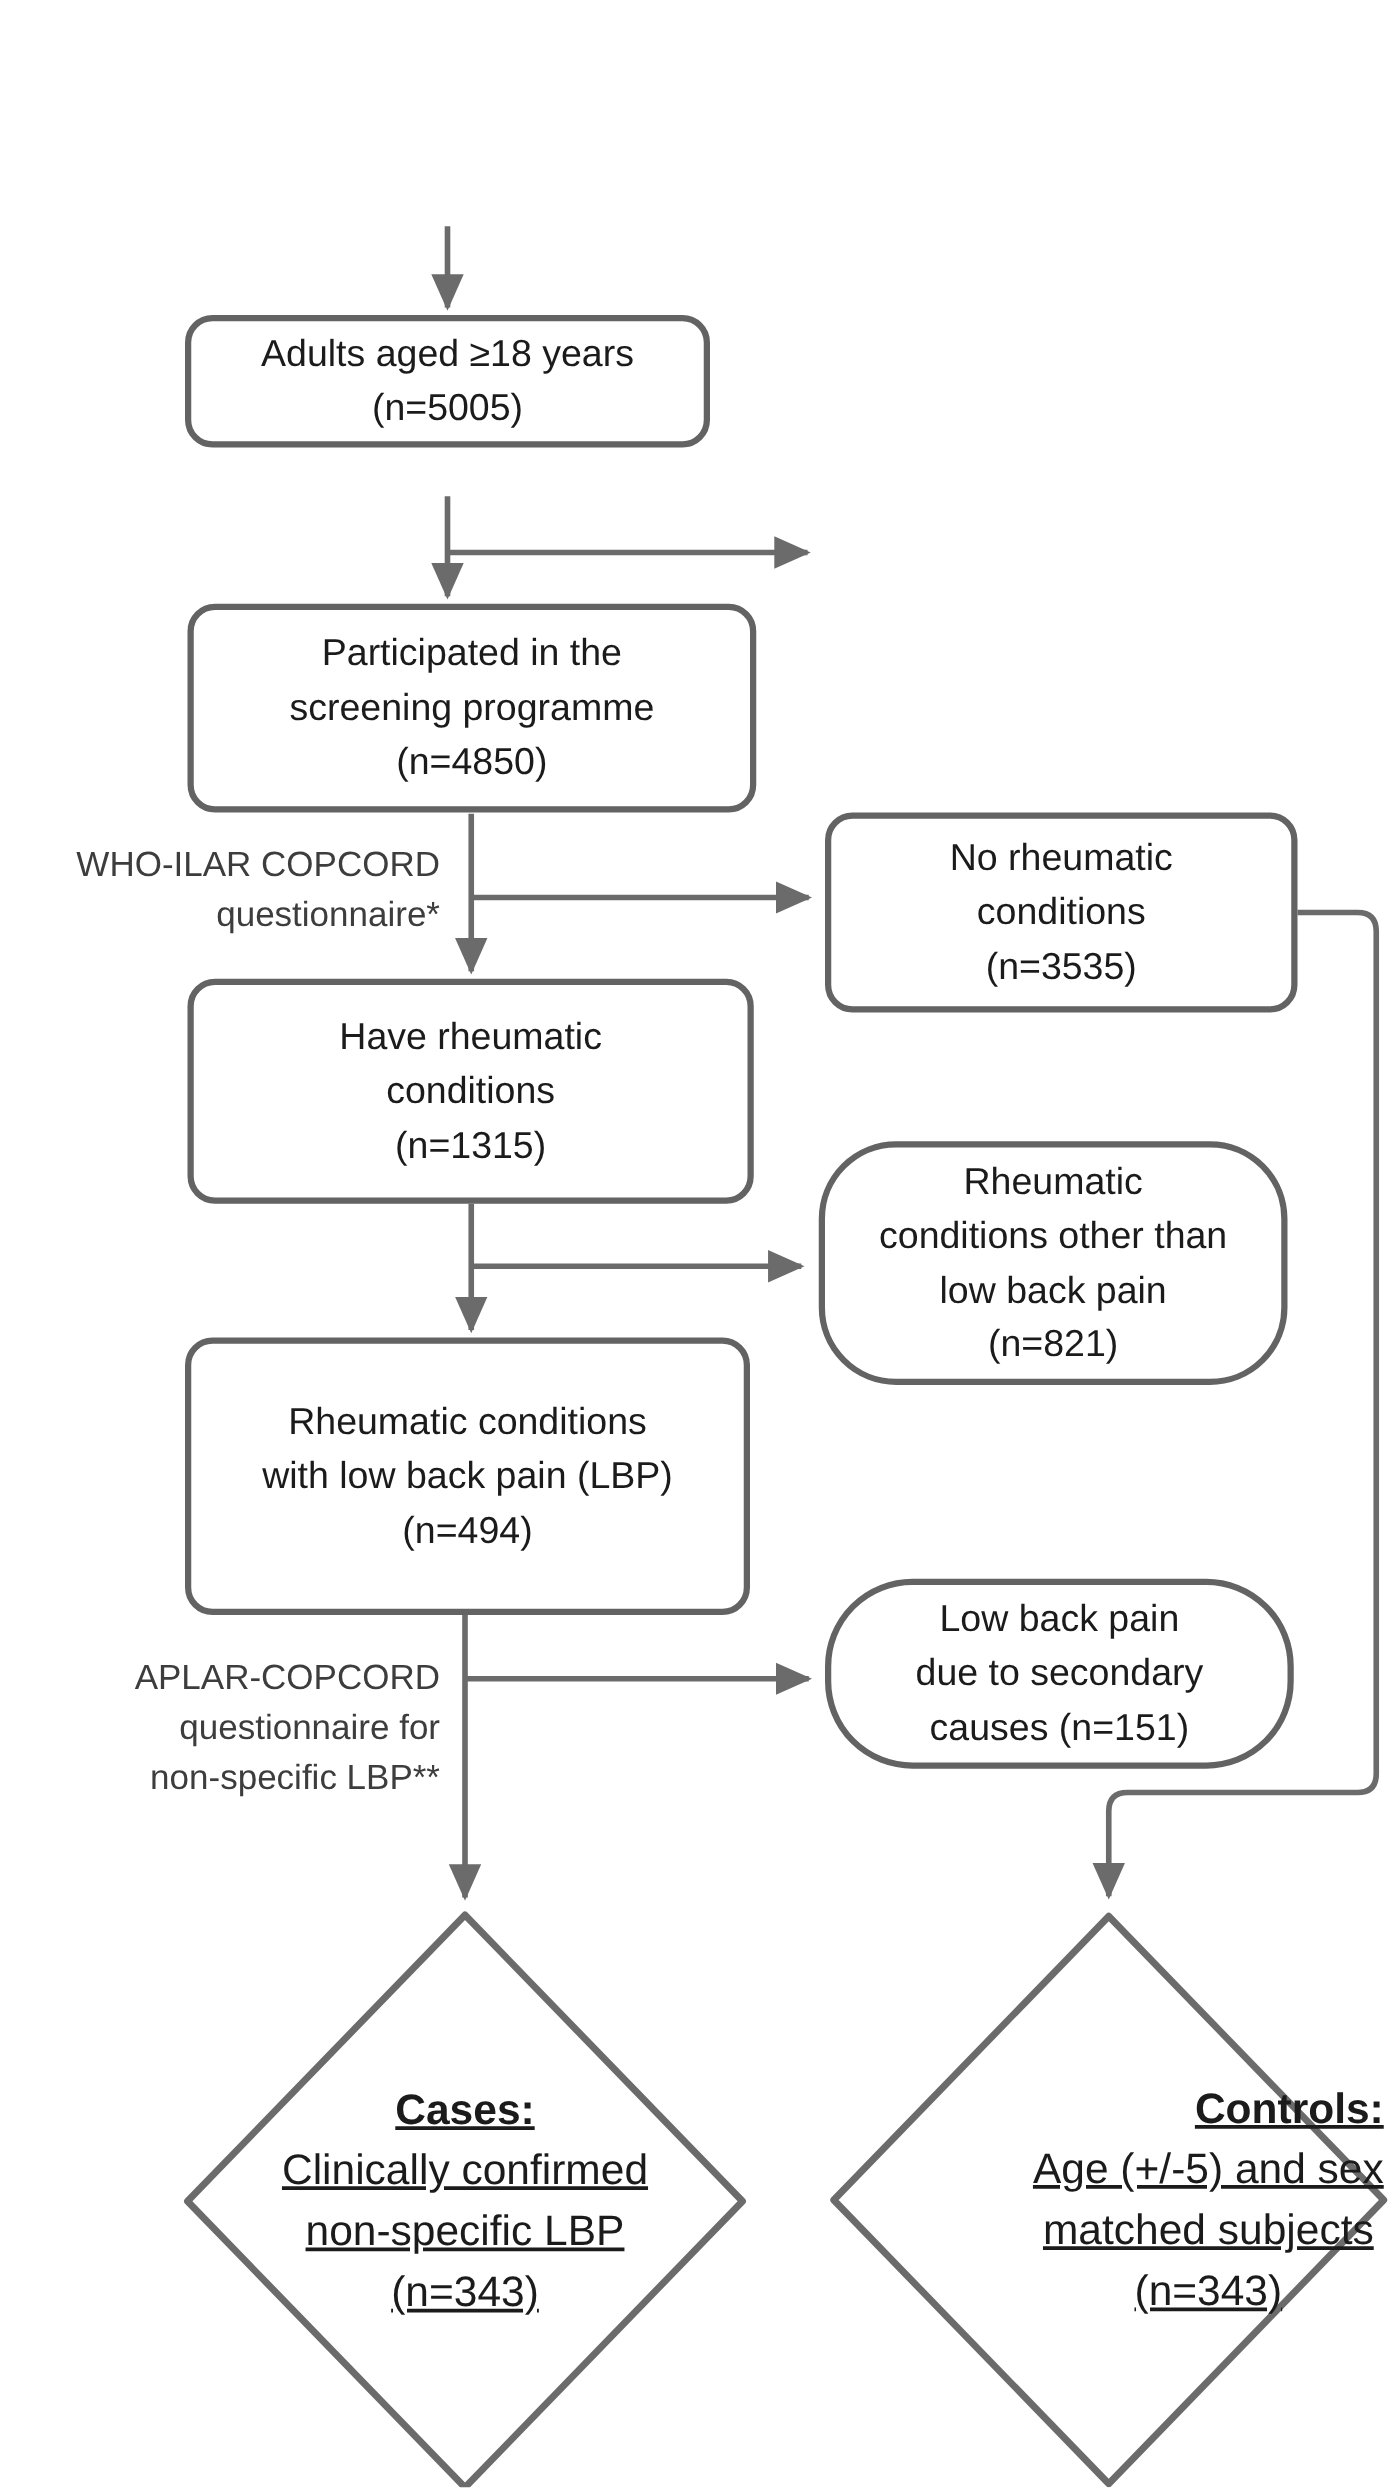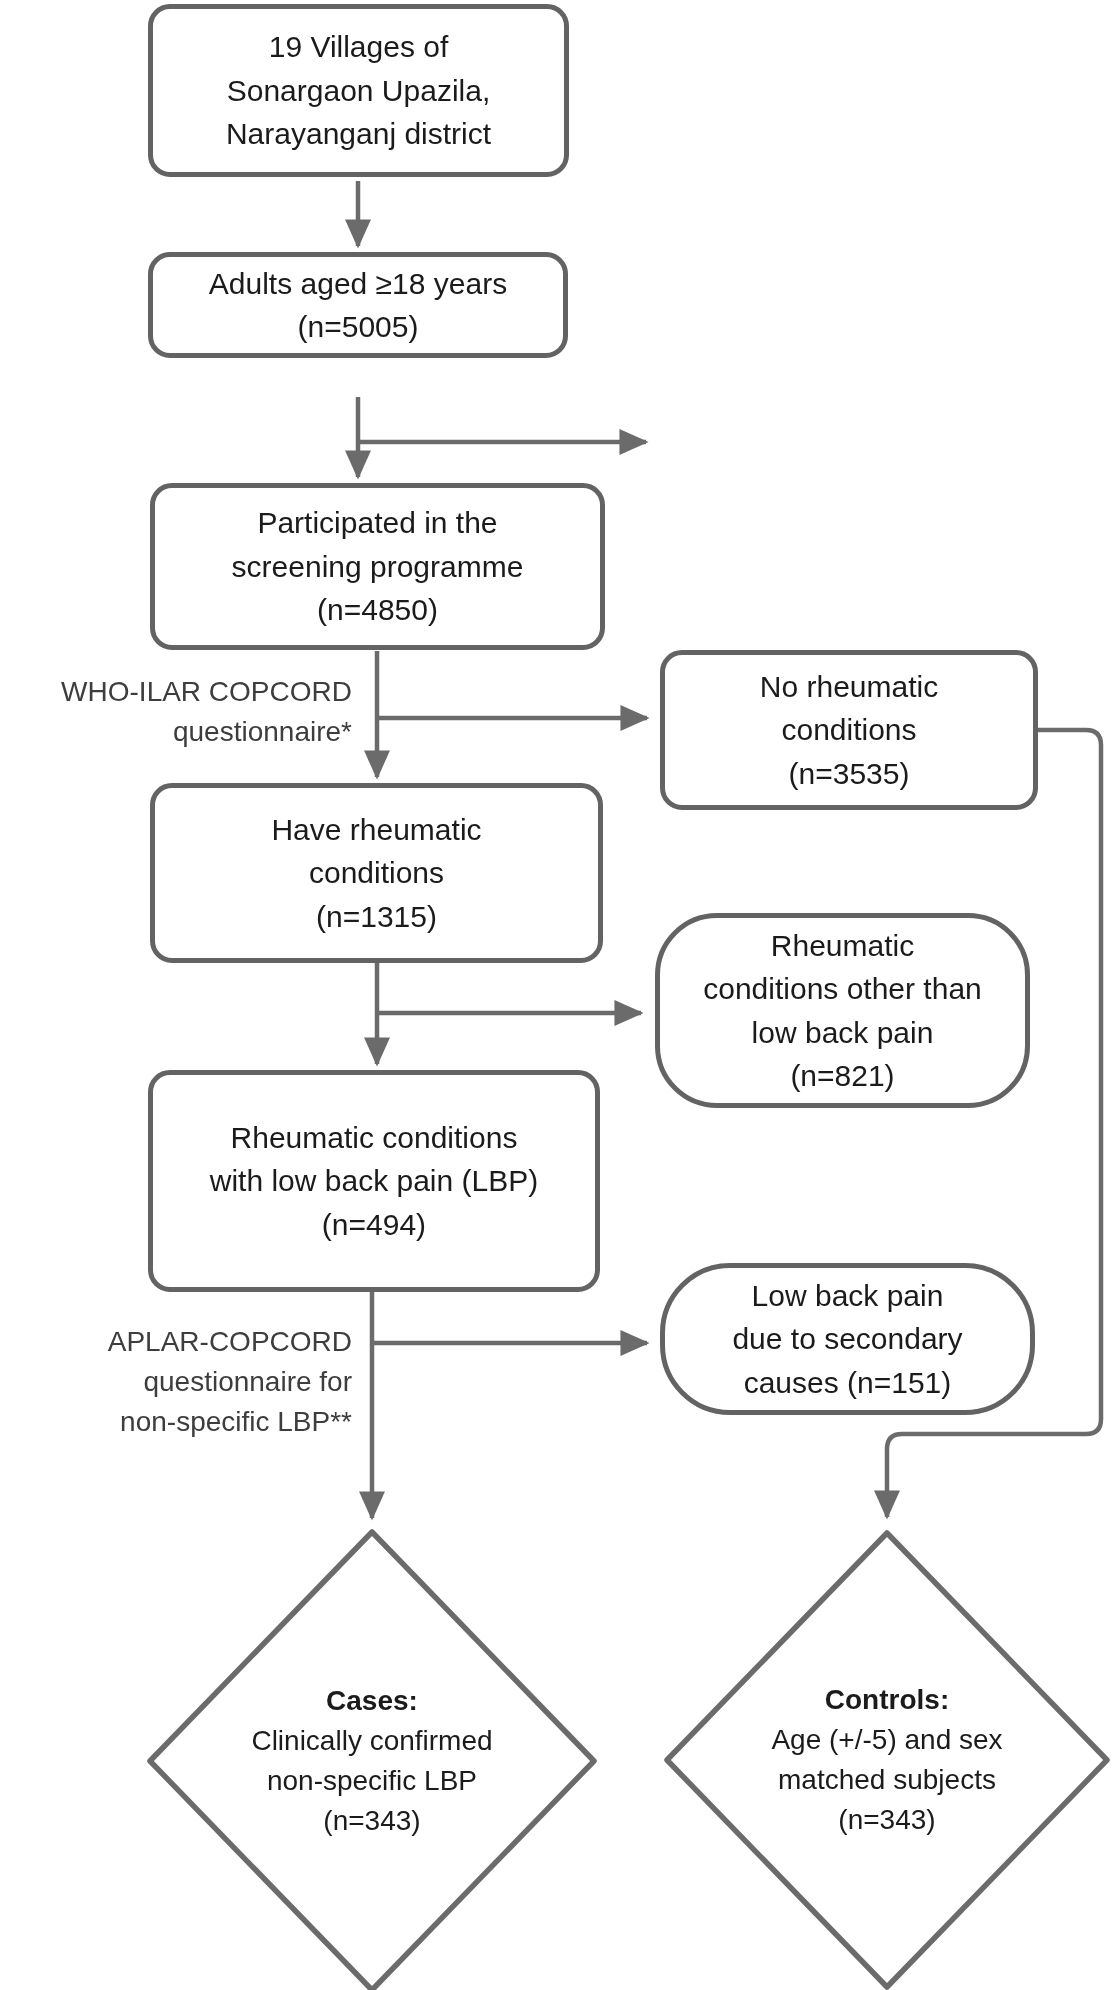--- a/index.html
+++ b/index.html
@@ -42,25 +42,25 @@
   .side-label{
     position:absolute;left:0;width:352px;
     color:var(--label);font-size:28px;line-height:1.42;
     text-align:right;white-space:pre-line;
   }
   #label-who{top:672px;}
   #label-aplar{top:1322px;}
   .diamond-text{
     position:absolute;display:flex;flex-direction:column;
     align-items:center;justify-content:center;text-align:center;
-    white-space:pre-line;font-size:28px;line-height:1.43;color:var(--text);
+    white-space:pre-line;font-size:34px;line-height:1.43;color:var(--text);text-decoration:underline;
   }
   .diamond-heading{font-weight:bold;}
   #diamond-cases-text{left:152px;top:1668px;width:440px;height:186px;}
-  #diamond-controls-text{left:667px;top:1667px;width:440px;height:186px;}
+  #diamond-controls-text{left:667px;top:1667px;width:440px;height:186px;align-items:flex-end;}
 </style>
 </head>
 <body>
 
 <div class="stage">
 
   <svg class="connectors" viewBox="0 0 1118 1990" xmlns="http://www.w3.org/2000/svg">
     <defs>
       <marker id="arrowhead" viewBox="0 0 10 10" refX="8.2" refY="5" markerWidth="7.2" markerHeight="7.2" orient="auto-start-reverse">
         <path d="M0,1 L9,5 L0,9 Z"></path>
@@ -80,23 +80,20 @@
 
     <path class="line" d="M372,1292 V1518" marker-end="url(#arrowhead)"></path>
     <path class="line" d="M372,1343 H647" marker-end="url(#arrowhead)"></path>
 
     <path class="line" d="M1038,730 H1086 Q1101,730 1101,745 V1419 Q1101,1434 1086,1434 H902 Q887,1434 887,1449 V1517" marker-end="url(#arrowhead)"></path>
 
     <polygon class="diamond" points="372,1532 594,1761 372,1990 150,1761"></polygon>
     <polygon class="diamond" points="887,1533 1107,1760 887,1987 667,1760"></polygon>
   </svg>
 
-  <div class="node rounded-md" id="box-villages">19 Villages of
-Sonargaon Upazila,
-Narayanganj district</div>
 
   <div class="node rounded-md" id="box-adults">Adults aged ≥18 years
 (n=5005)</div>
 
   <div class="node rounded-md" id="box-participated">Participated in the
 screening programme
 (n=4850)</div>
 
   <div class="node rounded-md" id="box-have-rheumatic">Have rheumatic
 conditions

